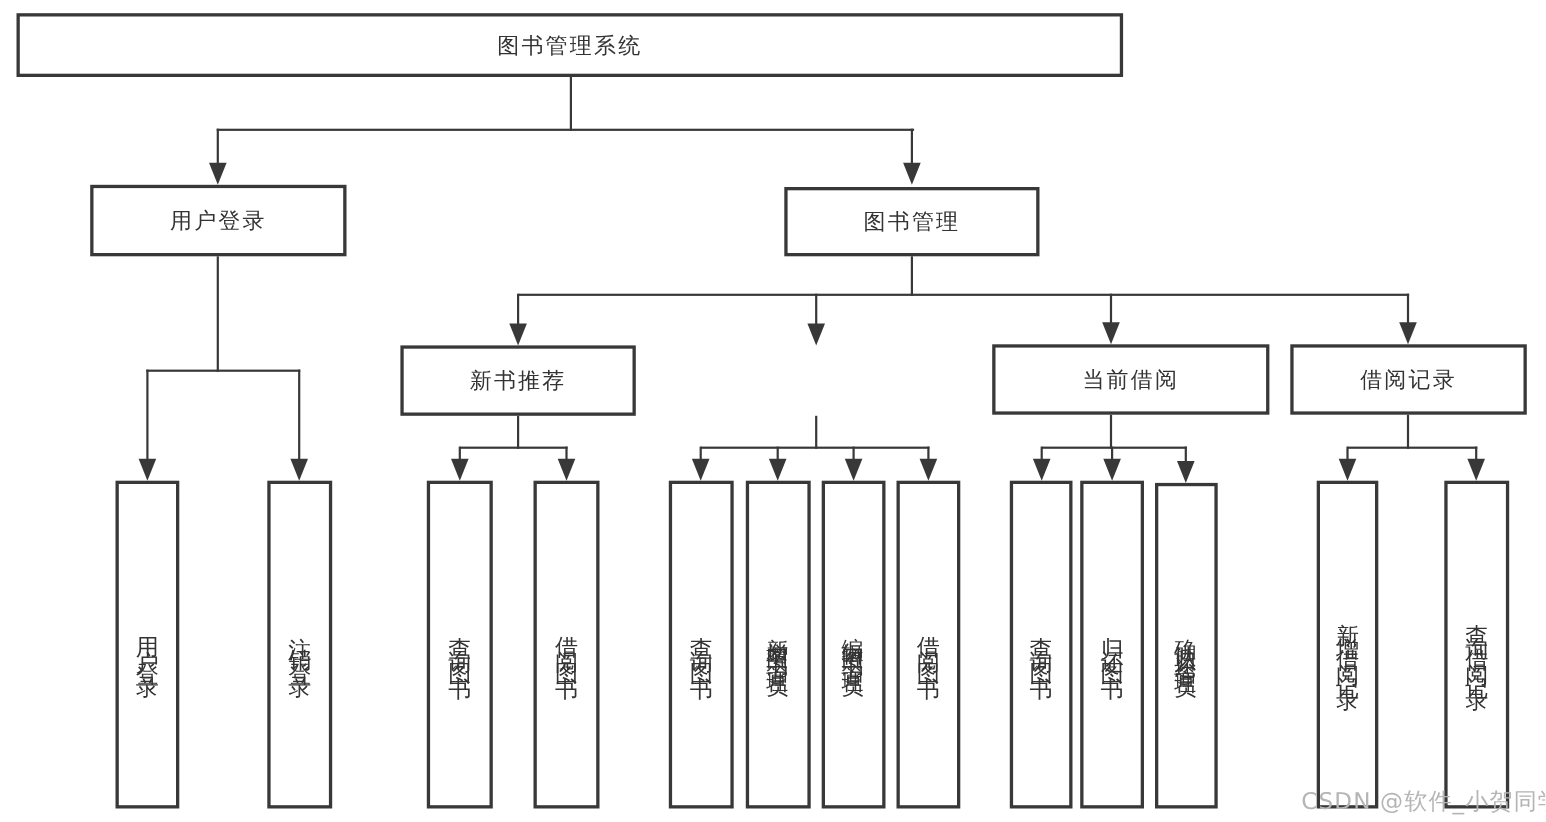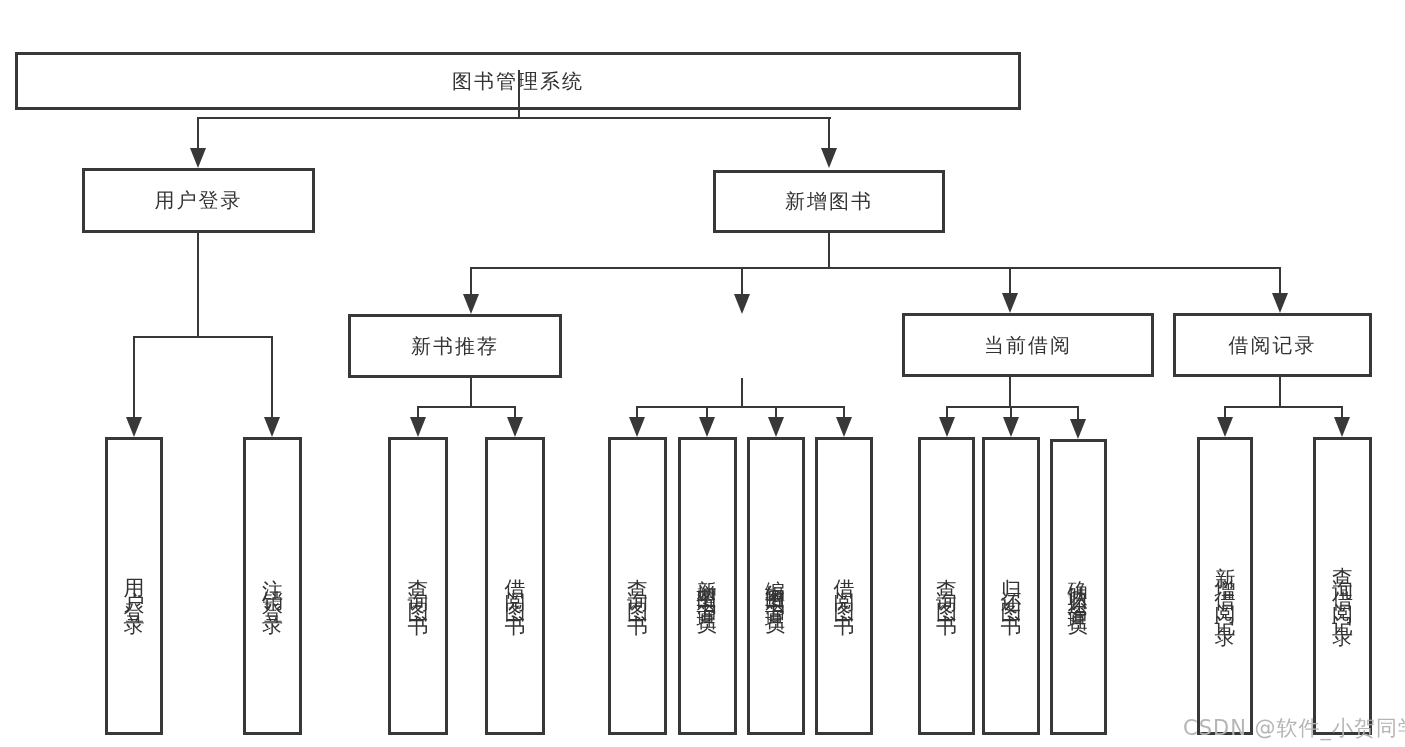--- a/index.html
+++ b/index.html
@@ -49,27 +49,27 @@
   .watermark{
     position:absolute;
     left:1183px;top:714px;
     font-size:21px;
     color:#b5b5b5;
     letter-spacing:1px;
     white-space:nowrap;
   }
 
   
-  #n-root{left:15px;top:12px;width:1006px;height:58px;margin-top:40px;}
+  #n-root{left:15px;top:12px;width:1006px;height:58px;}
   #n-l2-0{left:82px;top:168px;width:233px;height:65px;}
   #n-l2-1{left:713px;top:170px;width:232px;height:63px;}
-  #n-l3-0{left:348px;top:314px;width:214px;height:64px;}
+  #n-l3-0{left:364px;top:314px;width:214px;height:64px;}
   #n-l3-1{left:634px;top:314px;width:216px;height:64px;}
   #n-l3-2{left:902px;top:313px;width:252px;height:64px;}
-  #n-l3-3{left:1173px;top:313px;width:199px;height:64px;}
+  #n-l3-3{left:1173px;top:313px;width:215px;height:64px;}
 
   #n-g1-0{left:105px;top:437px;width:58px;height:298px;}
   #n-g1-1{left:243px;top:437px;width:59px;height:298px;}
   #n-g2-0{left:388px;top:437px;width:60px;height:298px;}
   #n-g2-1{left:485px;top:437px;width:60px;height:298px;}
   #n-g3-0{left:608px;top:437px;width:59px;height:298px;}
   #n-g3-1{left:678px;top:437px;width:59px;height:298px;}
   #n-g3-2{left:747px;top:437px;width:58px;height:298px;}
   #n-g3-3{left:815px;top:437px;width:58px;height:298px;}
   #n-g4-0{left:918px;top:437px;width:57px;height:298px;}
@@ -79,21 +79,21 @@
   #n-g5-1{left:1313px;top:437px;width:59px;height:298px;}
 </style>
 </head>
 <body>
 
 <div id="canvas">
 
   <div class="node" id="n-root">图书管理系统</div>
 
   <div class="node" id="n-l2-0">用户登录</div>
-  <div class="node" id="n-l2-1">新增图书</div>
+  <div class="node" id="n-l2-1">图书管理</div>
 
   <div class="node" id="n-l3-0">新书推荐</div>
   <div class="node" id="n-l3-2">当前借阅</div>
   <div class="node" id="n-l3-3">借阅记录</div>
 
   <div class="node leaf" id="n-g1-0">用户登录</div>
   <div class="node leaf" id="n-g1-1">注销登录</div>
 
   <div class="node leaf" id="n-g2-0">查询图书</div>
   <div class="node leaf" id="n-g2-1">借阅图书</div>

